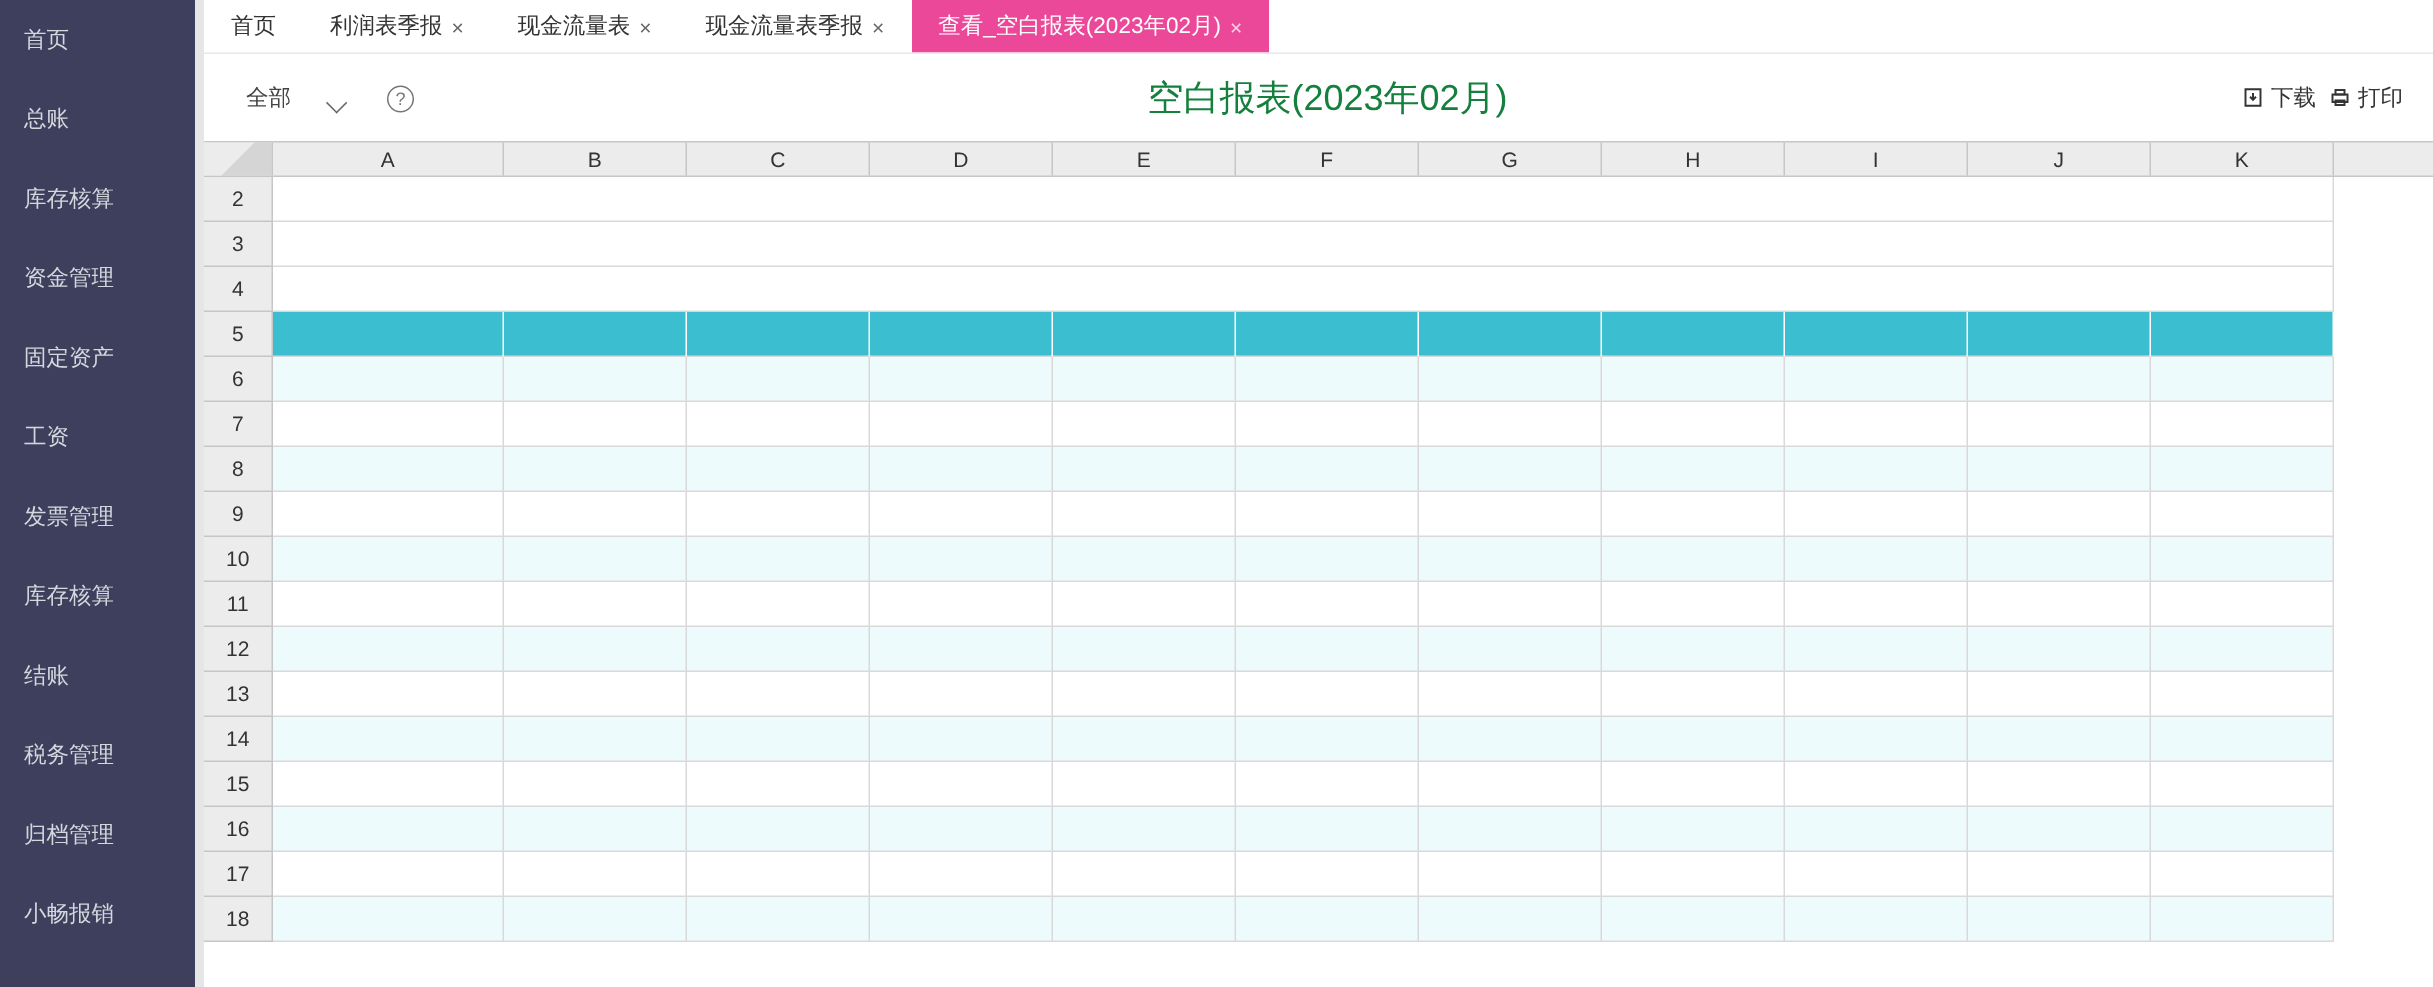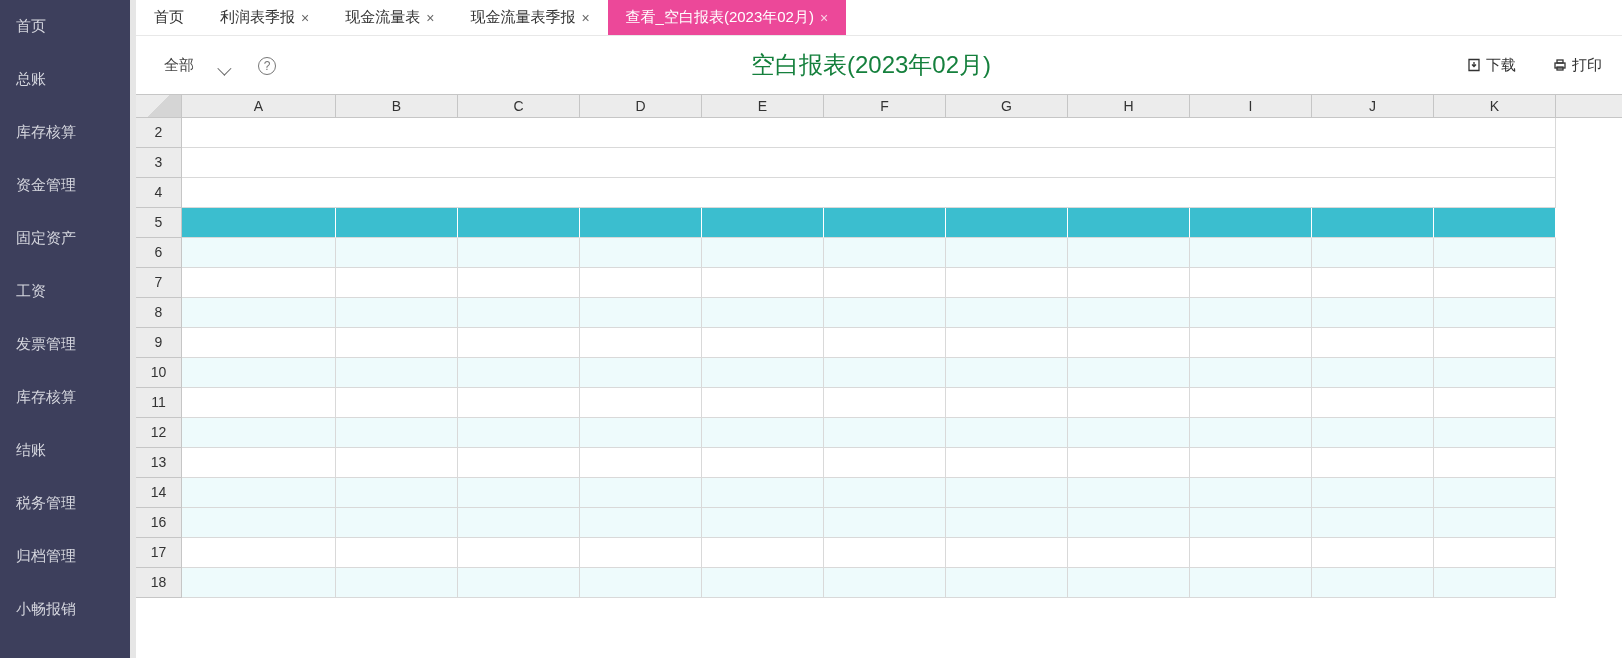--- a/index.html
+++ b/index.html
@@ -110,21 +110,21 @@
 }
 .title {
   flex: 1;
   text-align: center;
   font-size: 24px;
   color: #15803d;
   font-weight: 400;
 }
 .actions {
   display: flex;
-  gap: 36px;
+  gap: 8px;
   color: #333;
 }
 .action {
   display: flex;
   align-items: center;
   gap: 4px;
   cursor: pointer;
   font-size: 15px;
 }
 .icon-box {
@@ -465,20 +465,34 @@
           <div class="cell"></div>
           <div class="cell"></div>
           <div class="cell"></div>
           <div class="cell"></div>
           <div class="cell"></div>
           <div class="cell"></div>
           <div class="cell"></div>
           <div class="cell"></div>
           <div class="cell"></div>
         </div>
+        <div class="row white">
+          <div class="row-h">15</div>
+          <div class="cell first"></div>
+          <div class="cell"></div>
+          <div class="cell"></div>
+          <div class="cell"></div>
+          <div class="cell"></div>
+          <div class="cell"></div>
+          <div class="cell"></div>
+          <div class="cell"></div>
+          <div class="cell"></div>
+          <div class="cell"></div>
+          <div class="cell"></div>
+        </div>
         <div class="row tint">
           <div class="row-h">16</div>
           <div class="cell first"></div>
           <div class="cell"></div>
           <div class="cell"></div>
           <div class="cell"></div>
           <div class="cell"></div>
           <div class="cell"></div>
           <div class="cell"></div>
           <div class="cell"></div>

